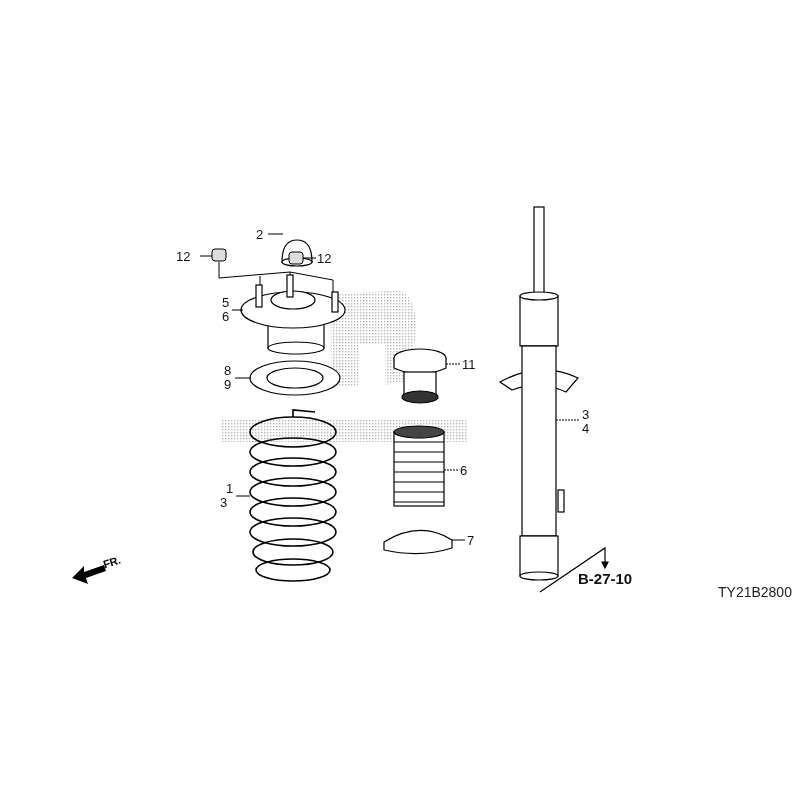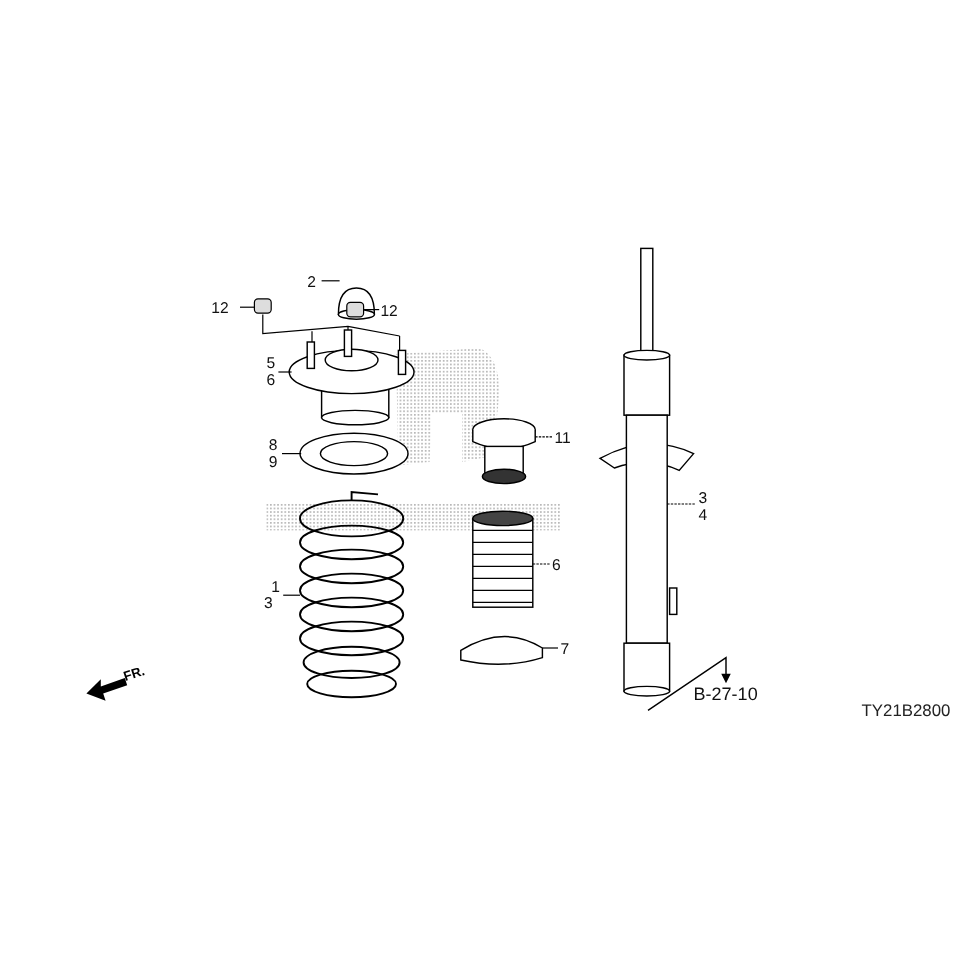--- a/index.html
+++ b/index.html
@@ -1,19 +1,19 @@
 <!DOCTYPE html>
 <html><head>
 <meta charset="utf-8">
 <style>
   html,body{margin:0;padding:0;background:#fff;}
   #stage{position:relative;width:800px;height:800px;background:#fff;overflow:hidden;font-family:"Liberation Sans",sans-serif;}
   svg{position:absolute;left:0;top:0;}
   .lbl{position:absolute;font-size:13px;color:#111;line-height:14px;font-family:"Liberation Sans",sans-serif;}
-  .ref{position:absolute;font-size:15px;font-weight:normal;color:#111;font-family:"Liberation Sans",sans-serif;text-align:right;}
+  .ref{position:absolute;font-size:15px;font-weight:bold;color:#111;font-family:"Liberation Sans",sans-serif;text-align:right;}
   .code{position:absolute;font-size:14px;color:#222;font-family:"Liberation Sans",sans-serif;}
   .fr{position:absolute;font-size:11px;font-weight:bold;color:#000;transform:rotate(-18deg);}
 </style>
 </head>
 <body>
 
 <div id="stage">
   <svg width="800" height="800" viewBox="0 0 800 800">
     <defs>
       <pattern id="dots" width="3" height="3" patternUnits="userSpaceOnUse">

